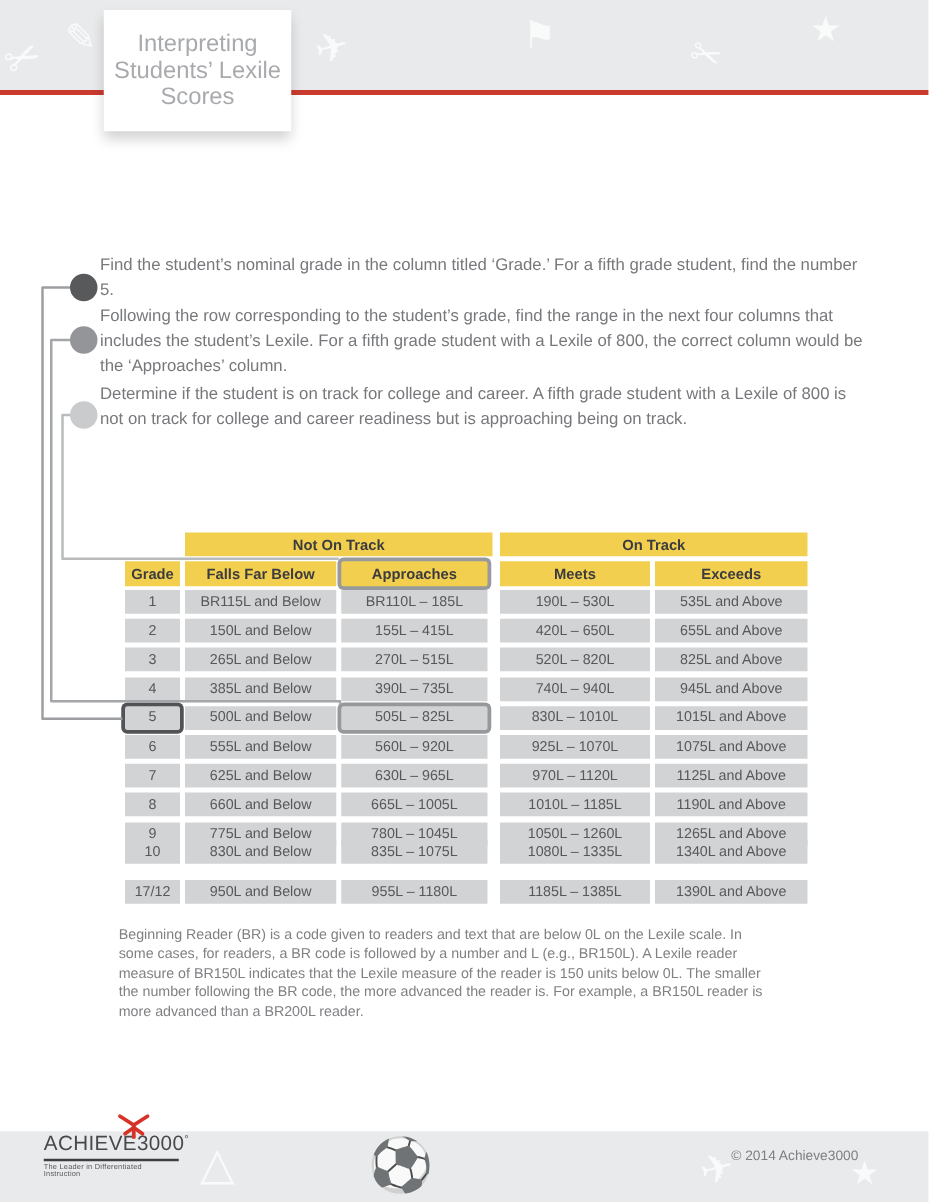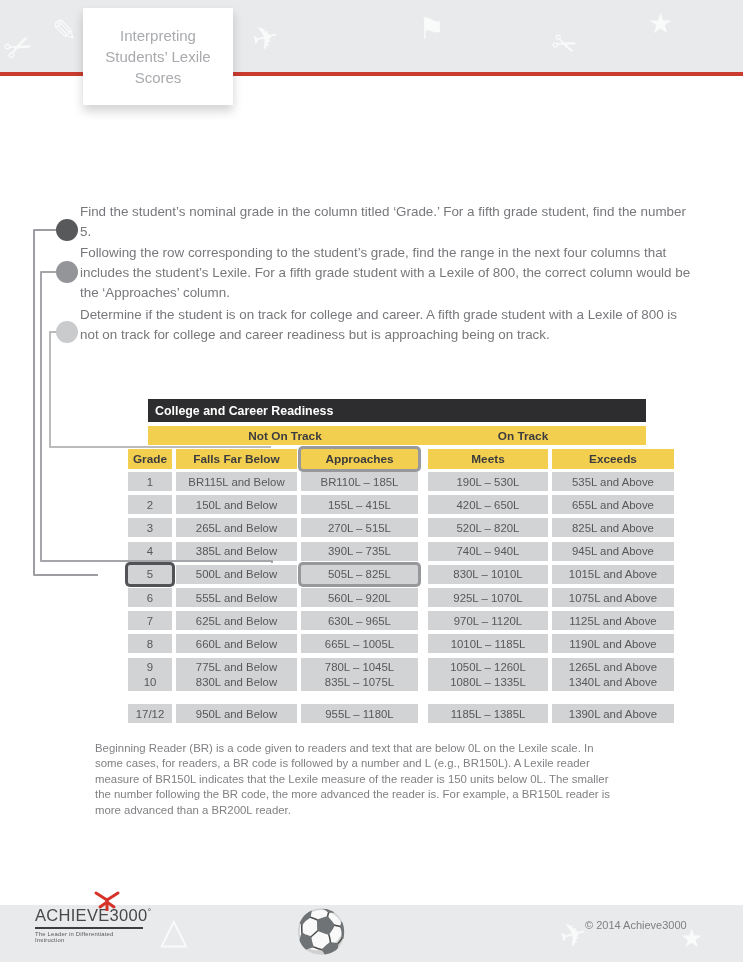--- a/index.html
+++ b/index.html
@@ -9,40 +9,40 @@
   .band{position:absolute;left:0;width:743px;background:#e8eaeb;}
   .band-top{top:0;height:72px;}
   .band-bottom{top:905px;height:57px;}
   .doodle{position:absolute;color:rgba(255,255,255,0.75);user-select:none;line-height:1;}
   
   .red-line{position:absolute;left:0;top:72px;width:743px;height:4px;background:#c93b2f;}
   
   .card{position:absolute;left:83px;top:8px;width:150px;height:97px;background:#ffffff;
         box-shadow:0 6px 10px rgba(0,0,0,0.18);display:flex;align-items:center;justify-content:center;
         text-align:center;z-index:3;}
-  .card-title{color:#a8aaad;font-size:15px;line-height:21px;}
+  .card-title{color:#a8aaad;font-size:19px;line-height:21px;}
   
   .intro{position:absolute;left:63px;top:141px;width:612px;font-size:13.4px;line-height:20px;color:#77787b;}
   .step-text{position:absolute;font-size:13.4px;line-height:20px;color:#77787b;width:615px;left:80px;}
   .step1{top:202px;} .step2{top:243px;} .step3{top:305px;}
   .bullet{position:absolute;width:22px;height:22px;border-radius:50%;z-index:2;}
   .b1{left:56px;top:219px;background:#58595b;}
   .b2{left:56px;top:261px;background:#939598;}
   .b3{left:56px;top:321px;background:#c9cbcd;}
   .connectors{position:absolute;left:0;top:0;width:743px;height:962px;z-index:1;pointer-events:none;}
   
   .table-wrap{position:absolute;left:100px;top:399px;width:546px;height:330px;}
   .tbar{position:absolute;left:48px;top:0;width:498px;height:23px;background:#2d2c2e;color:#ffffff;
         font-weight:bold;font-size:12.4px;display:flex;align-items:center;padding-left:7px;box-sizing:border-box;}
   .grp{position:absolute;top:27px;height:19px;background:#f2cf4f;font-weight:bold;font-size:11.8px;
        color:#3c3c3e;display:flex;align-items:center;justify-content:center;}
-  .grp0{left:48px;width:246px;padding-left:14px;} .grp1{left:300px;width:246px;}
+  .grp0{left:48px;width:246px;} .grp1{left:300px;width:246px;}
   .hrow{position:absolute;top:50px;left:0;width:546px;height:20px;}
   .cell{position:absolute;background:#d2d3d5;display:flex;align-items:center;justify-content:center;
-        font-size:11.4px;color:#57585a;height:19px;margin-left:28px;}
+        font-size:11.4px;color:#57585a;height:19px;}
   .hdr{background:#f2cf4f;font-weight:bold;font-size:11.8px;color:#3c3c3e;height:20px;}
   .c0{left:0;width:44px;} .c1{left:48px;width:121px;} .c2{left:173px;width:117px;}
   .c3{left:300px;width:120px;} .c4{left:424px;width:122px;}
   .trow{position:absolute;left:0;width:546px;height:19px;}
   .hl-dark{box-shadow:0 0 0 3px #525356;border-radius:2px;}
   .hl-mid{box-shadow:0 0 0 3px #96989b;border-radius:2px;}
   .hl-approaches{box-shadow:0 0 0 3px #97999c;border-radius:2px;}
   
   .footnote{position:absolute;left:95px;top:741px;width:520px;font-size:11.4px;line-height:15.4px;color:#808184;}
   
@@ -93,21 +93,20 @@
   </svg>
 
   <span class="bullet b1"></span>
   <div class="step-text step1">Find the student’s nominal grade in the column titled ‘Grade.’ For a fifth grade student, find the number 5.</div>
   <span class="bullet b2"></span>
   <div class="step-text step2">Following the row corresponding to the student’s grade, find the range in the next four columns that includes the student’s Lexile. For a fifth grade student with a Lexile of 800, the correct column would be the ‘Approaches’ column.</div>
   <span class="bullet b3"></span>
   <div class="step-text step3">Determine if the student is on track for college and career. A fifth grade student with a Lexile of 800 is not on track for college and career readiness but is approaching being on track.</div>
 
   <div class="table-wrap">
-    <div class="tbar">College and Career Readiness</div>
     <div class="grp grp0">Not On Track</div>
     <div class="grp grp1">On Track</div>
     <div class="hrow">
       <div class="cell hdr c0">Grade</div>
       <div class="cell hdr c1">Falls Far Below</div>
       <div class="cell hdr c2 hl-approaches">Approaches</div>
       <div class="cell hdr c3">Meets</div>
       <div class="cell hdr c4">Exceeds</div>
     </div>
     <div>

